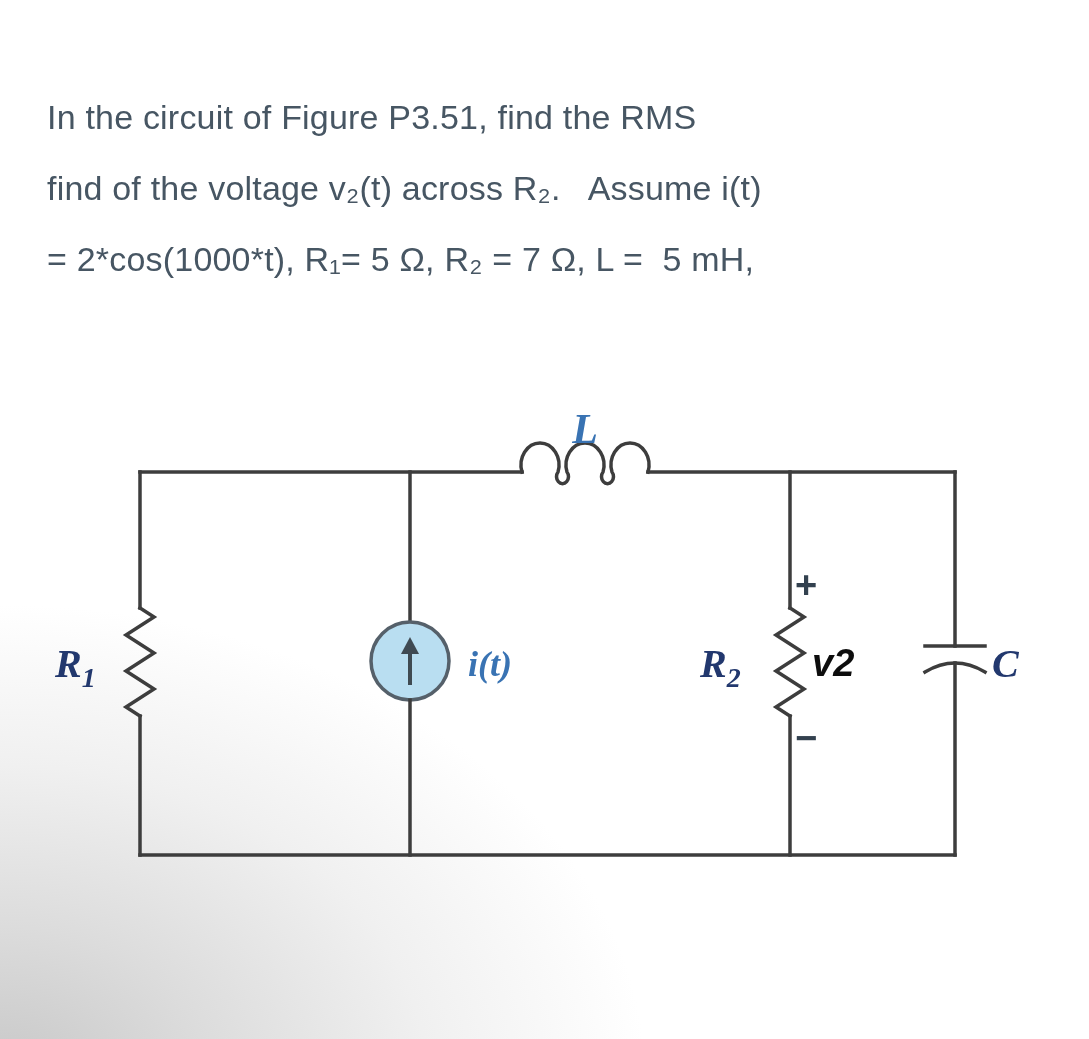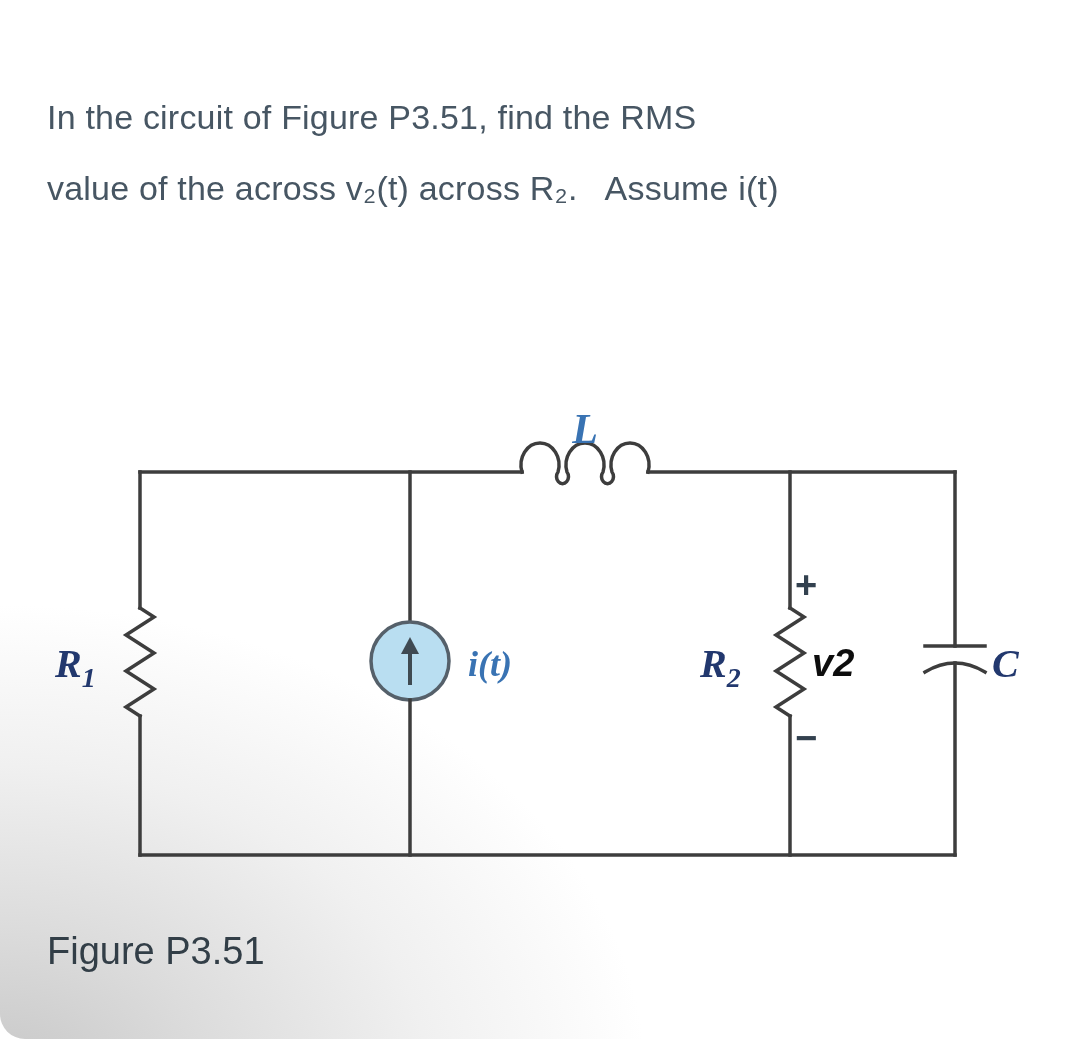--- a/index.html
+++ b/index.html
@@ -4,21 +4,20 @@
 <style>
   html,body{margin:0;padding:0;background:#fff;}
   .canvas{
     position:relative;
     width:1089px;
     height:1039px;
     overflow:hidden;
     background:
       radial-gradient(950px 700px at 0% 104%, #c7c7c7 0%, #dcdcdc 22%, #f0f0f0 45%, #ffffff 68%);
     font-family:"Liberation Sans","DejaVu Sans",sans-serif;
-    border-radius:25px;
   }
   .problem{
     position:absolute;
     left:47px;
     top:82px;
     font-size:34px;
     line-height:71px;
     font-weight:400;
     color:#475663;
     letter-spacing:0.2px;
@@ -37,21 +36,22 @@
   .lbl-sans{font-family:"Liberation Sans","DejaVu Sans",sans-serif;font-style:italic;font-weight:bold;}
   .polarity{font-family:"Liberation Sans","DejaVu Sans",sans-serif;font-weight:bold;}
 </style>
 </head>
 <body>
 
 <div class="canvas">
 
   <div class="problem">
     <div class="problem-line">In the circuit of Figure P3.51, find the RMS</div>
-    <div class="problem-line">value of the across v₂(t) across R₂.   Assume i(t)</div>
+    <div class="problem-line">find of the voltage v₂(t) across R₂.   Assume i(t)</div>
+    <div class="problem-line">= 2*cos(1000*t), R₁= 5 Ω, R₂ = 7 Ω, L =  5 mH,</div>
   </div>
 
   <svg class="circuit" width="1089" height="520" viewBox="0 0 1089 520">
 
     <path class="wire" d="M140,77 L522,77"></path>
     <path class="wire" d="M648,77 L955,77"></path>
 
     <path class="wire" d="M140,460 L955,460"></path>
 
     <path class="wire" d="M140,77 L140,213"></path>
@@ -85,15 +85,14 @@
 
     <text class="lbl-sans" x="812" y="281" font-size="38" fill="#0d0d0d">v2</text>
 
     <text class="polarity" x="795" y="203" font-size="38" fill="#33414f">+</text>
 
     <text class="polarity" x="795" y="356" font-size="38" fill="#33414f">−</text>
 
     <text class="lbl-serif" x="992" y="282" font-size="40" fill="#22386e">C</text>
   </svg>
 
-  <div class="caption">Figure P3.51</div>
 
 </div>
 
 </body></html>

